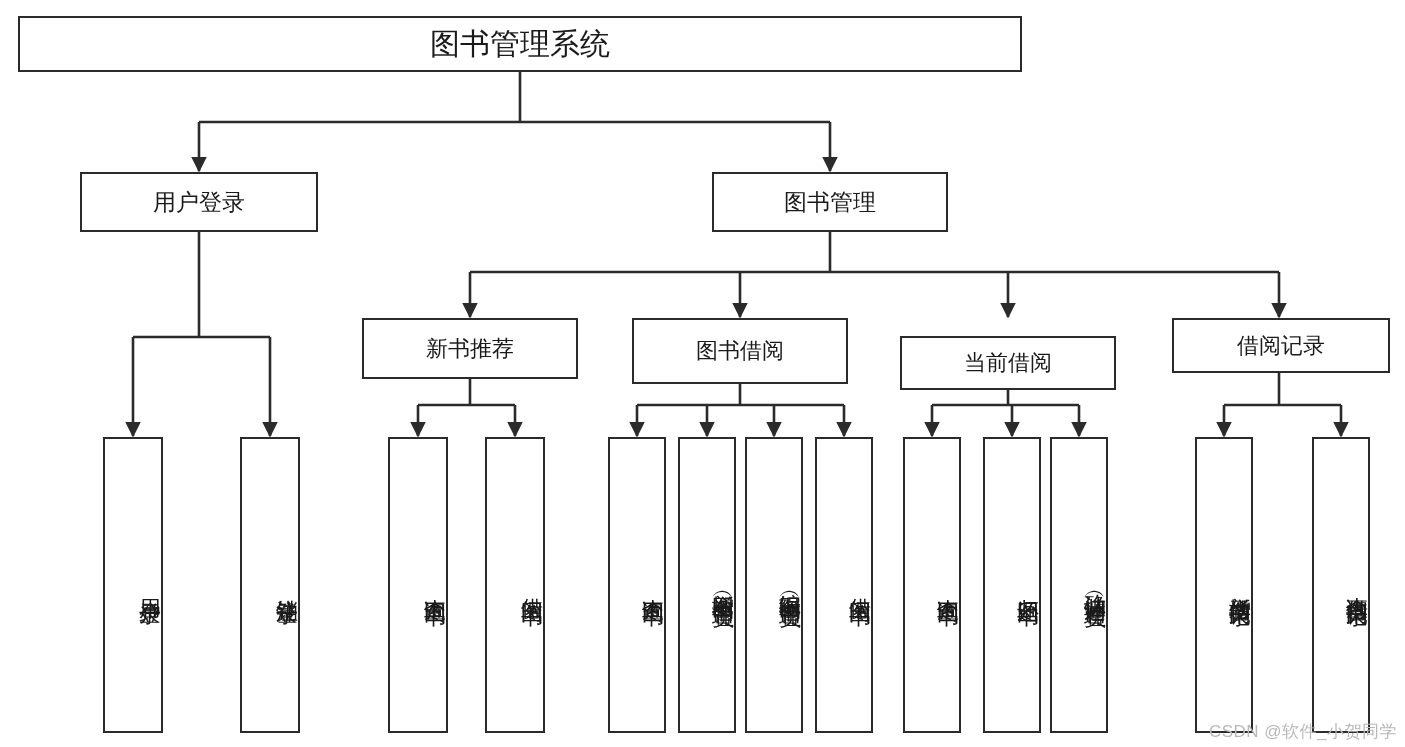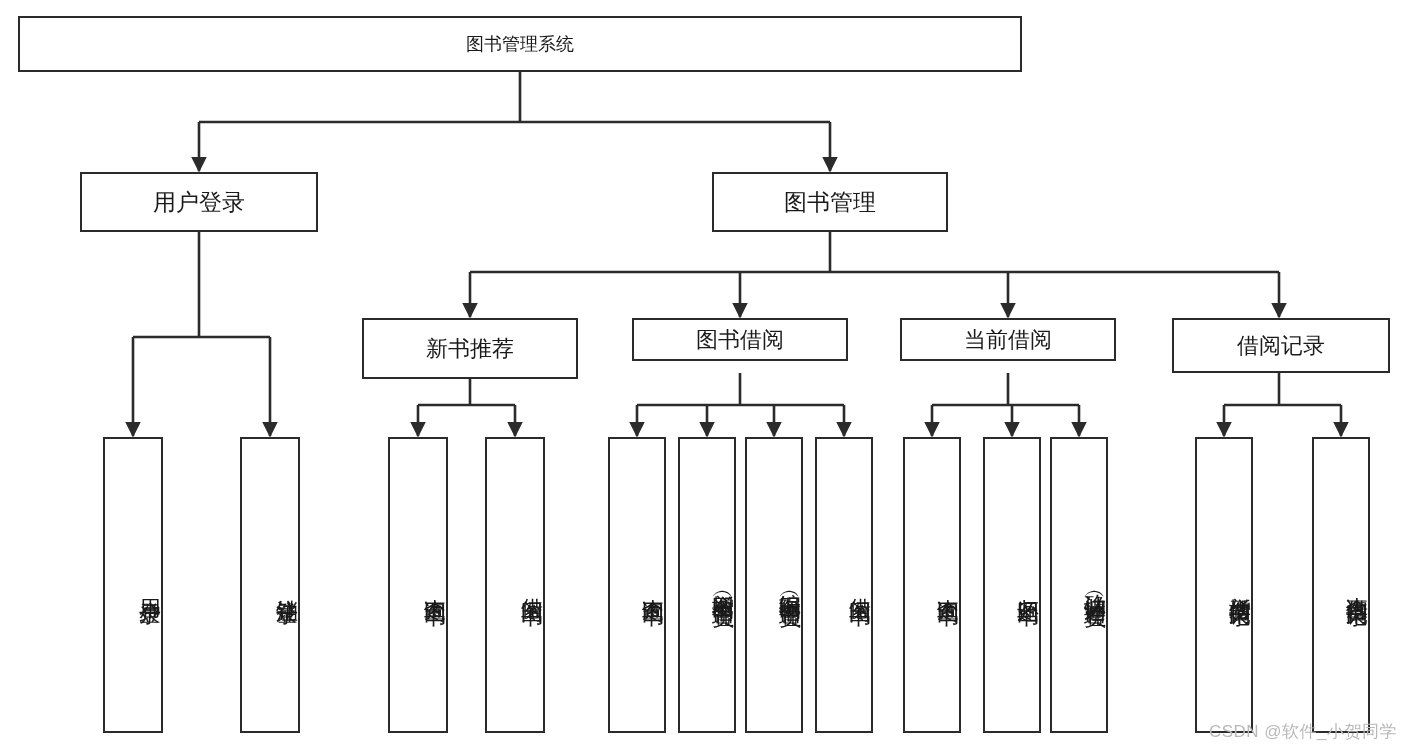--- a/index.html
+++ b/index.html
@@ -22,21 +22,21 @@
     box-sizing: border-box;
     border: 2px solid #2b2b2b;
     background: #ffffff;
     display: flex;
     align-items: center;
     justify-content: center;
     color: #1a1a1a;
     text-align: center;
   }
   .node.level-0 {
-    font-size: 18px;
+    font-size: 30px;
   }
   .node.level-1 {
     font-size: 23px;
   }
   .node.level-2 {
     font-size: 22px;
   }
   .node.leaf {
     font-size: 22px;
     writing-mode: vertical-rl;
@@ -124,24 +124,24 @@
       </div>
       <div class="node level-1" style="left: 80px; top: 172px; width: 238px; height: 60px;">
         <span>用户登录</span>
       </div>
       <div class="node level-1" style="left: 712px; top: 172px; width: 236px; height: 60px; justify-content: center;">
         <span>图书管理</span>
       </div>
       <div class="node level-2" style="left: 362px; top: 318px; width: 216px; height: 61px;">
         <span>新书推荐</span>
       </div>
-      <div class="node level-2" style="left: 632px; top: 318px; width: 216px; height: 43px;">
+      <div class="node level-2" style="left: 632px; top: 318px; width: 216px; height: 66px;">
         <span>图书借阅</span>
       </div>
-      <div class="node level-2" style="left: 900px; top: 318px; width: 216px; height: 43px;">
+      <div class="node level-2" style="left: 900px; top: 336px; width: 216px; height: 54px;">
         <span>当前借阅</span>
       </div>
       <div class="node level-2" style="left: 1172px; top: 318px; width: 218px; height: 55px;">
         <span>借阅记录</span>
       </div>
       <div class="node level-3 leaf" style="left: 103px; top: 437px; width: 60px; height: 296px;">
         <span class="vtext">用户登录</span>
       </div>
       <div class="node level-3 leaf" style="left: 240px; top: 437px; width: 60px; height: 296px;">
         <span class="vtext">注销登录</span>

